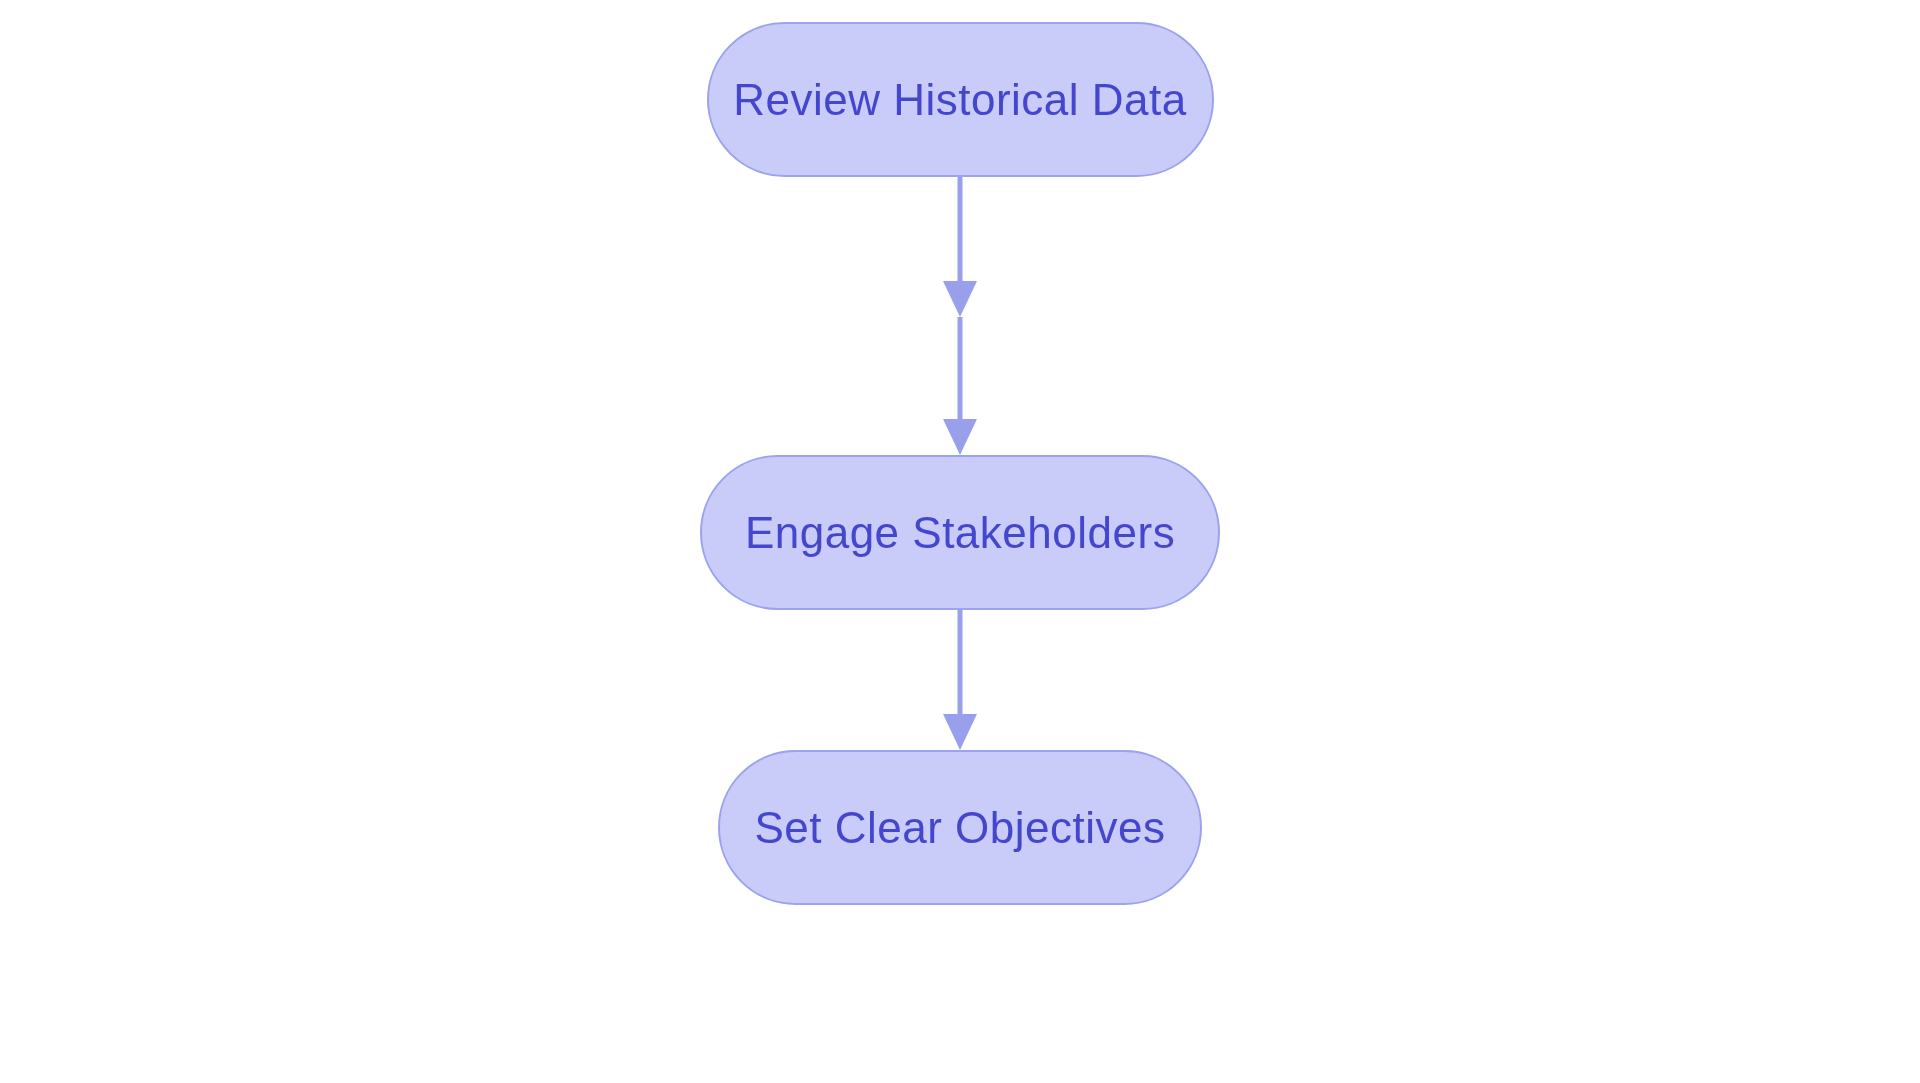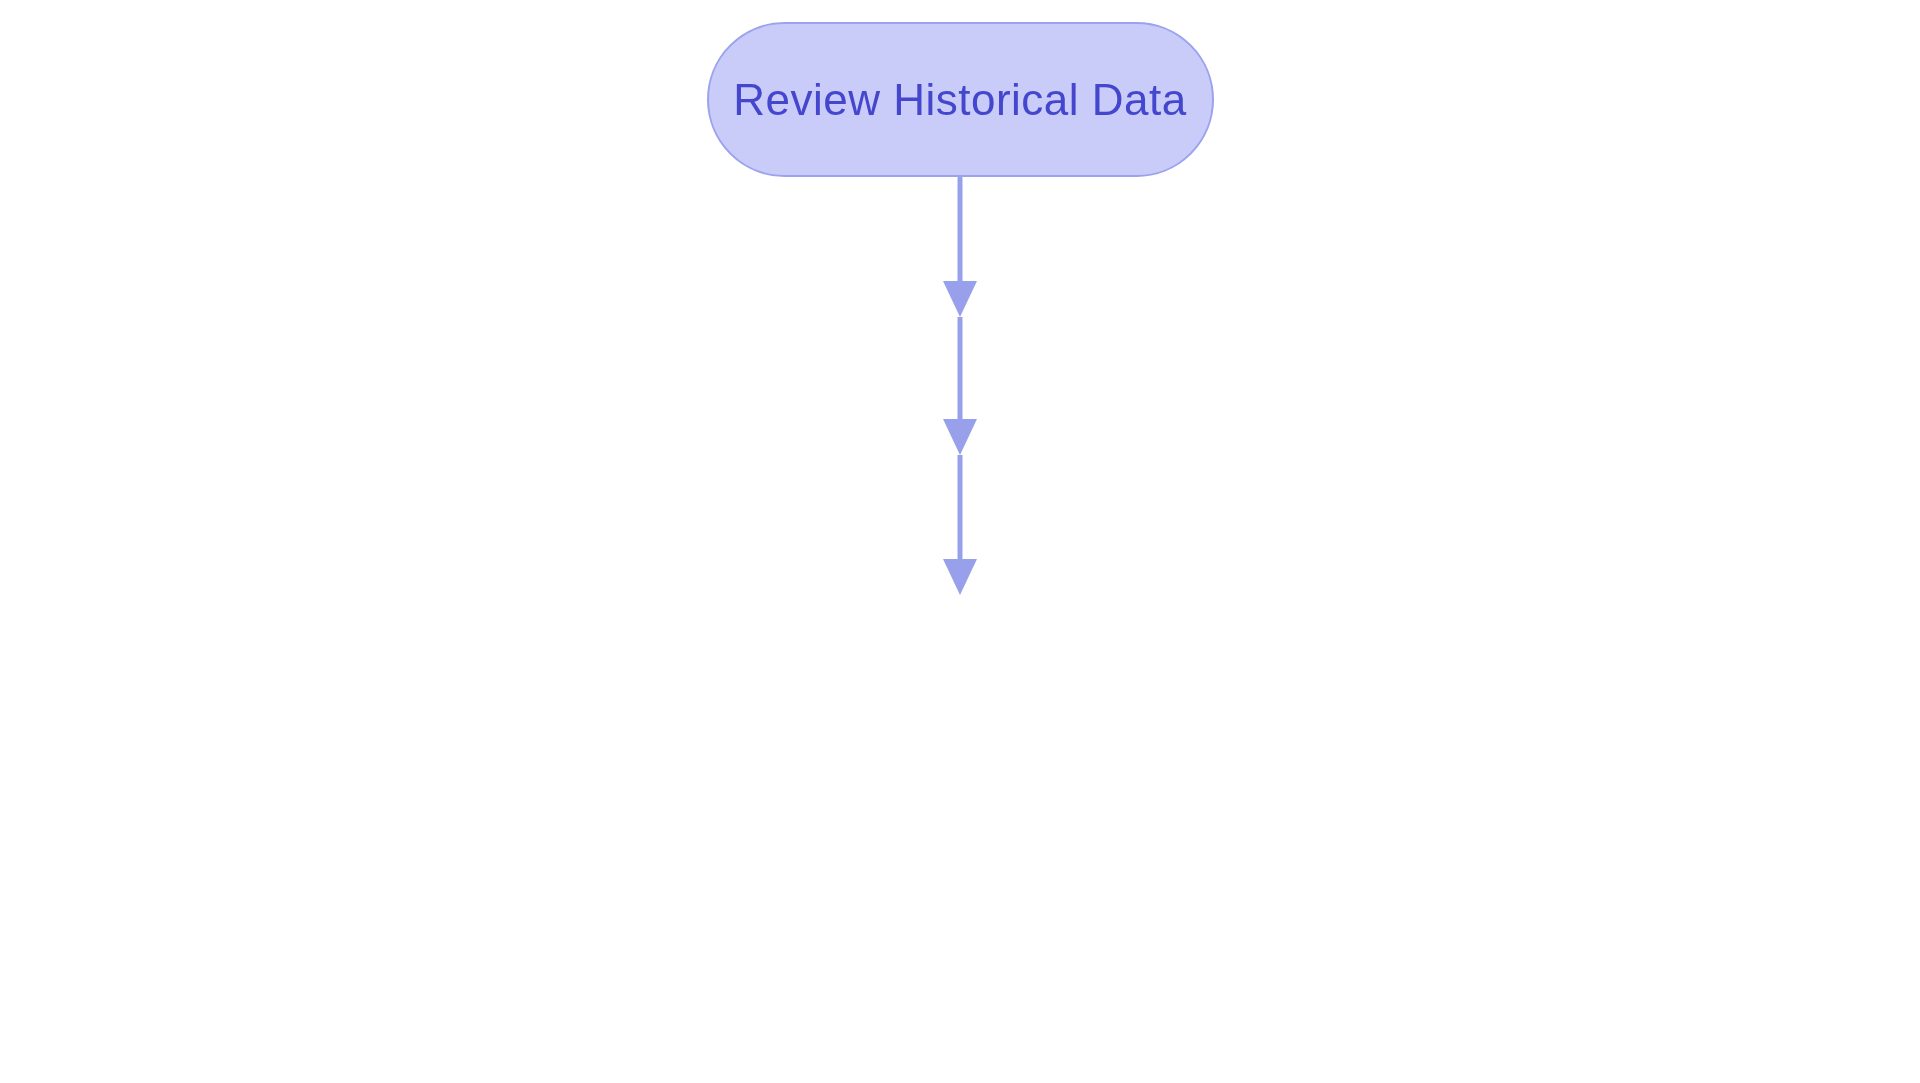--- a/index.html
+++ b/index.html
@@ -69,21 +69,27 @@
       <line x1="20" y1="0" x2="20" y2="107" stroke="currentColor" stroke-width="5"></line>
       <path d="M3 104 L37 104 L20 140 Z" fill="currentColor"></path>
     </svg>
 
 
     <svg class="arrow" width="40" height="138" viewBox="0 0 40 138" aria-hidden="true">
       <line x1="20" y1="0" x2="20" y2="105" stroke="currentColor" stroke-width="5"></line>
       <path d="M3 102 L37 102 L20 138 Z" fill="currentColor"></path>
     </svg>
 
+    <div class="node">
+      <span class="label">Engage Stakeholders</span>
+    </div>
 
     <svg class="arrow" width="40" height="140" viewBox="0 0 40 140" aria-hidden="true">
       <line x1="20" y1="0" x2="20" y2="107" stroke="currentColor" stroke-width="5"></line>
       <path d="M3 104 L37 104 L20 140 Z" fill="currentColor"></path>
     </svg>
 
+    <div class="node">
+      <span class="label">Set Clear Objectives</span>
+    </div>
 
   </div>
 </div>
 
 </body></html>

